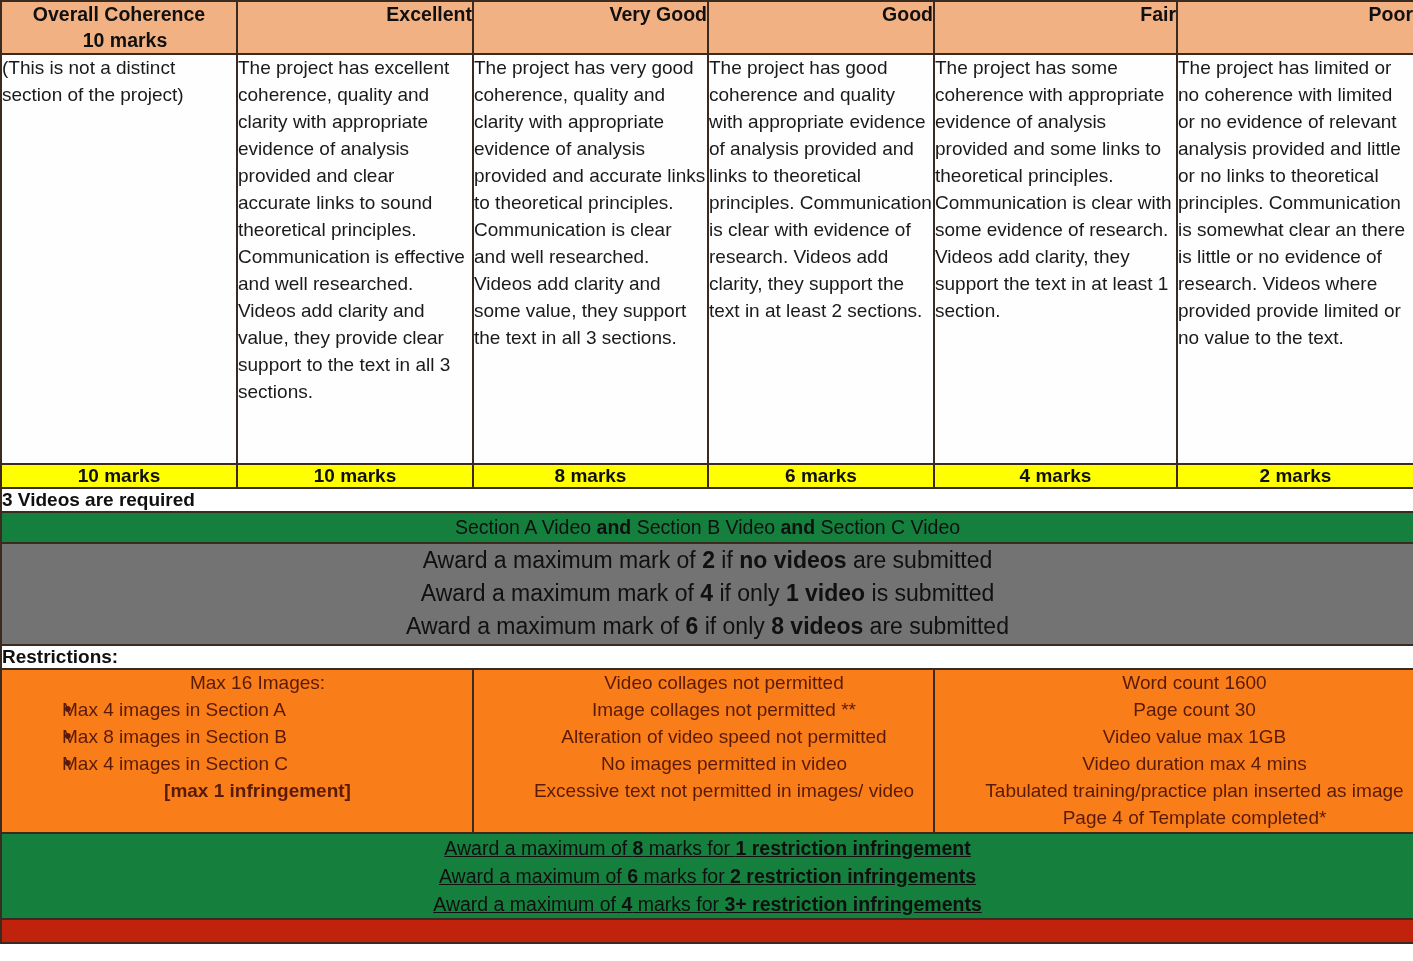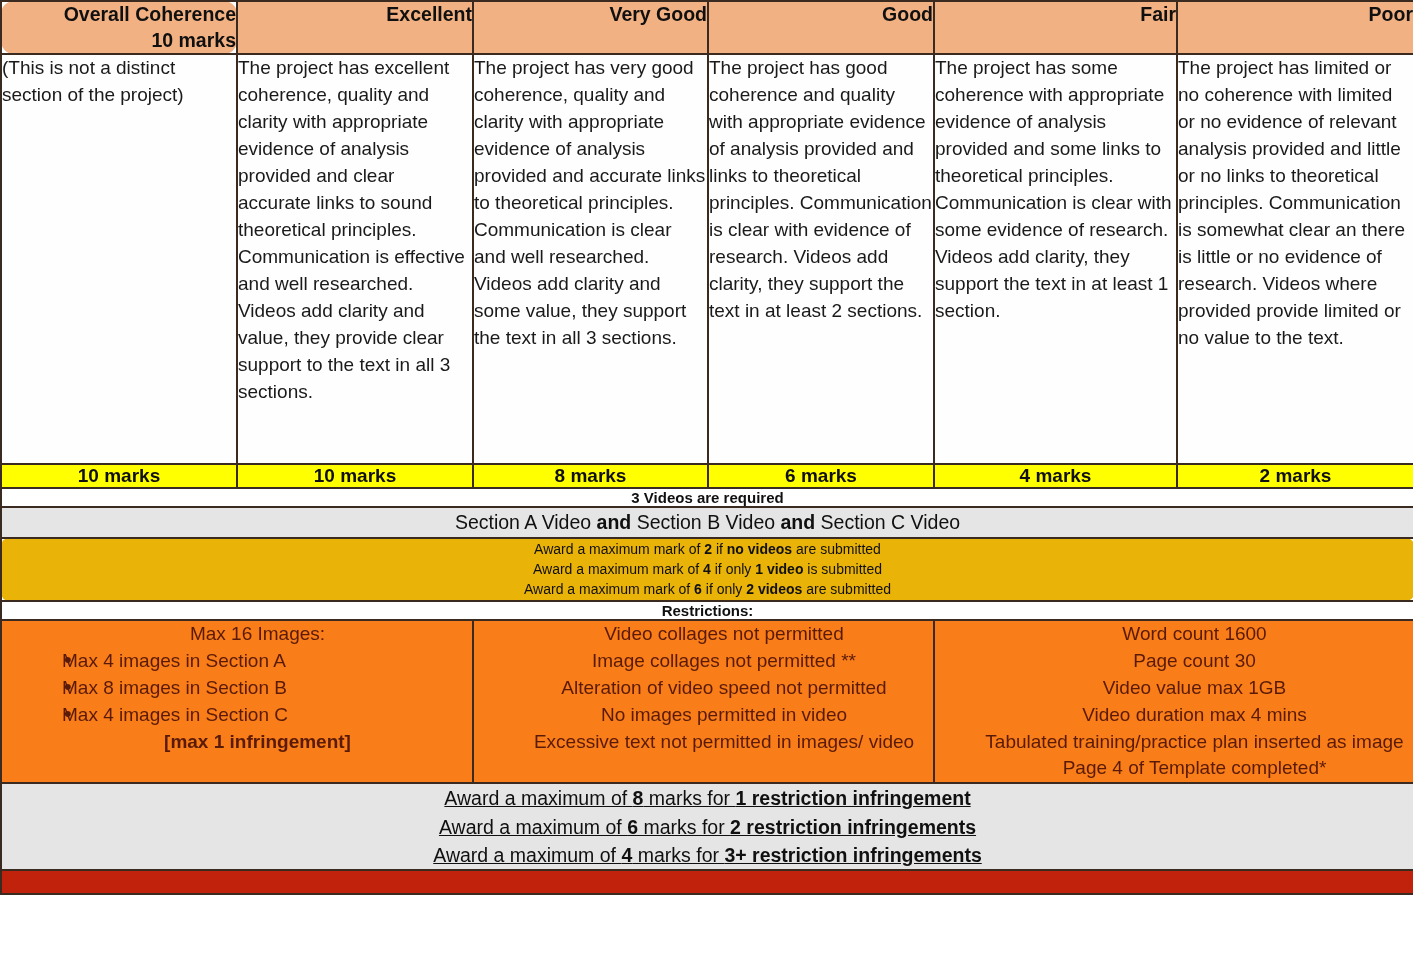--- a/index.html
+++ b/index.html
@@ -24,23 +24,22 @@
     background:#f2b183;
     text-align:right;
     font-weight:bold;
     font-size:19.5px;
     line-height:1.32;
     padding:8px 4px 10px 4px;
     vertical-align:middle;
     color:#101010;
   }
   .hdr-first{
-    text-align:right;
+    text-align:center;
     padding-left:10px;
-    border-radius:13px;
   }
   .hdr-first .l1,.hdr-first .l2{display:block;}
   .hdr-first .l2{padding-left:12px;}
   
   .desc{
     background:#fefefe;
     font-size:19px;
     line-height:1.42;
     padding:10px 9px 10px 11px;
     color:#1a1a1a;
@@ -57,48 +56,46 @@
     background:#ffff00;
     text-align:center;
     font-weight:bold;
     font-size:19px;
     padding:5px 2px 7px 2px;
     color:#101010;
   }
   
   .note{
     background:#ffffff;
-    text-align:center;
     font-weight:bold;
-    font-size:15px;
+    font-size:19px;
     padding:5px 2px 7px 2px;
     color:#101010;
   }
   
   .blue{
-    background:#e5e5e5;
+    background:#15803d;
     text-align:center;
     font-size:19.5px;
     line-height:1.45;
     padding:6px 2px 8px 2px;
     color:#101010;
   }
   .blue-multi{
     padding:7px 2px 9px 2px;
     text-decoration:underline;
   }
   
   .green{
-    background:#eab308;
-    text-align:center;
-    font-size:14px;
+    background:#737373;
+    text-align:center;
+    font-size:23px;
     line-height:1.45;
     padding:7px 2px 9px 2px;
     color:#101010;
-    border-radius:8px;
   }
   
   .orange{
     background:#f97d18;
     text-align:center;
     font-size:19px;
     line-height:1.42;
     padding:7px 6px 10px 6px;
     color:#5a1a08;
     vertical-align:top;
@@ -183,21 +180,21 @@
     <tr>
       <td class="blue" colspan="6">
         <span>Section A Video </span><b>and</b><span> Section B Video </span><b>and</b><span> Section C Video</span>
       </td>
     </tr>
 
     <tr>
       <td class="green" colspan="6">
         <div><span>Award a maximum mark of </span><b>2</b><span> if </span><b>no videos</b><span> are submitted</span></div>
         <div><span>Award a maximum mark of </span><b>4</b><span> if only </span><b>1 video</b><span> is submitted</span></div>
-        <div><span>Award a maximum mark of </span><b>6</b><span> if only </span><b>2 videos</b><span> are submitted</span></div>
+        <div><span>Award a maximum mark of </span><b>6</b><span> if only </span><b>8 videos</b><span> are submitted</span></div>
       </td>
     </tr>
 
     <tr>
       <td class="note" colspan="6">Restrictions:</td>
     </tr>
 
     <tr>
       <td class="orange" colspan="2">
         <span class="line">Max 16 Images:</span>

